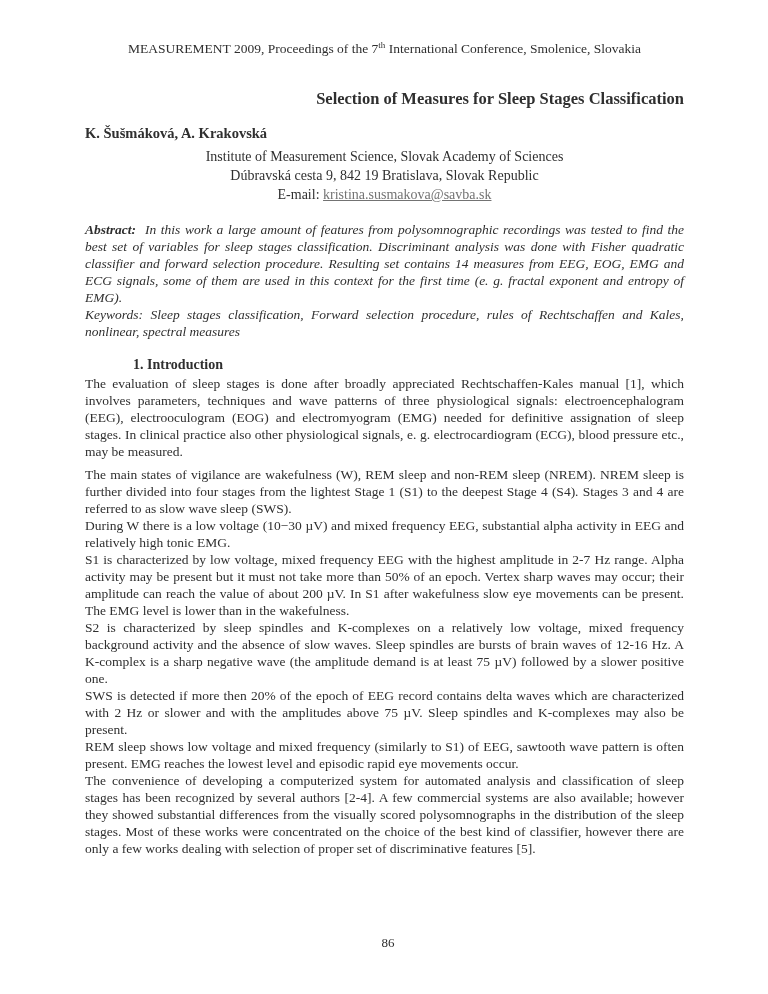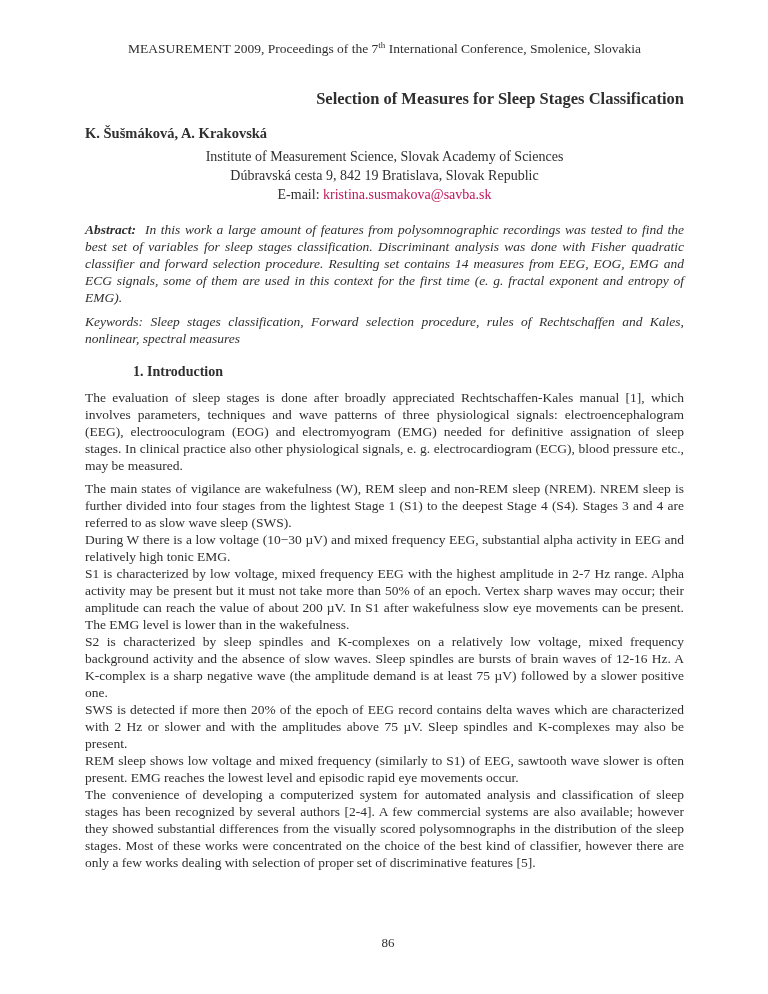--- a/index.html
+++ b/index.html
@@ -36,52 +36,52 @@
     line-height: 19px;
     margin-top: 15px;
   }
   .affiliation {
     text-align: center;
     font-size: 14px;
     line-height: 19px;
     margin-top: 4px;
   }
   .email-link {
-    color: #be185d;
+    color: #737373;
+    text-decoration: underline;
     cursor: pointer;
   }
   .abstract {
     margin-top: 17px;
     font-style: italic;
     font-size: 13.5px;
     line-height: 17px;
     text-align: justify;
   }
   .abstract-label { font-weight: bold; padding-right: 9px; }
   .keywords {
-    margin-top: 7px;
     font-style: italic;
     font-size: 13.5px;
     line-height: 17px;
     text-align: justify;
   }
   .section-heading {
     margin-top: 16px;
     font-weight: bold;
     font-size: 14px;
     line-height: 18px;
     margin-left: 48px;
   }
   .body-text p {
     margin: 0;
     font-size: 13.5px;
     line-height: 17px;
     text-align: justify;
   }
-  .body-text p.para-first { margin-top: 8px; margin-bottom: 6px; }
+  .body-text p.para-first { margin-top: 1px; margin-bottom: 6px; }
   .page-number {
     position: absolute;
     left: 8px;
     right: 0;
     bottom: 43px;
     text-align: center;
     font-size: 13px;
   }
 </style>
 </head>
@@ -107,19 +107,19 @@
 
   <div class="section-heading">1. Introduction</div>
 
   <div class="body-text">
     <p class="para-first">The evaluation of sleep stages is done after broadly appreciated Rechtschaffen-Kales manual [1], which involves parameters, techniques and wave patterns of three physiological signals: electroencephalogram (EEG), electrooculogram (EOG) and electromyogram (EMG) needed for definitive assignation of sleep stages. In clinical practice also other physiological signals, e. g. electrocardiogram (ECG), blood pressure etc., may be measured.</p>
     <p>The main states of vigilance are wakefulness (W), REM sleep and non-REM sleep (NREM). NREM sleep is further divided into four stages from the lightest Stage 1 (S1) to the deepest Stage 4 (S4). Stages 3 and 4 are referred to as slow wave sleep (SWS).</p>
     <p>During W there is a low voltage (10−30 µV) and mixed frequency EEG, substantial alpha activity in EEG and relatively high tonic EMG.</p>
     <p>S1 is characterized by low voltage, mixed frequency EEG with the highest amplitude in 2-7 Hz range. Alpha activity may be present but it must not take more than 50% of an epoch. Vertex sharp waves may occur; their amplitude can reach the value of about 200 µV. In S1 after wakefulness slow eye movements can be present. The EMG level is lower than in the wakefulness.</p>
     <p>S2 is characterized by sleep spindles and K-complexes on a relatively low voltage, mixed frequency background activity and the absence of slow waves. Sleep spindles are bursts of brain waves of 12-16 Hz. A K-complex is a sharp negative wave (the amplitude demand is at least 75 µV) followed by a slower positive one.</p>
     <p>SWS is detected if more then 20% of the epoch of EEG record contains delta waves which are characterized with 2 Hz or slower and with the amplitudes above 75 µV. Sleep spindles and K-complexes may also be present.</p>
-    <p>REM sleep shows low voltage and mixed frequency (similarly to S1) of EEG, sawtooth wave slower is often present. EMG reaches the lowest level and episodic rapid eye movements occur.</p>
+    <p>REM sleep shows low voltage and mixed frequency (similarly to S1) of EEG, sawtooth wave pattern is often present. EMG reaches the lowest level and episodic rapid eye movements occur.</p>
     <p>The convenience of developing a computerized system for automated analysis and classification of sleep stages has been recognized by several authors [2-4]. A few commercial systems are also available; however they showed substantial differences from the visually scored polysomnographs in the distribution of the sleep stages. Most of these works were concentrated on the choice of the best kind of classifier, however there are only a few works dealing with selection of proper set of discriminative features [5].</p>
   </div>
 
   <div class="page-number">86</div>
 
 </div>
 
 </body></html>

